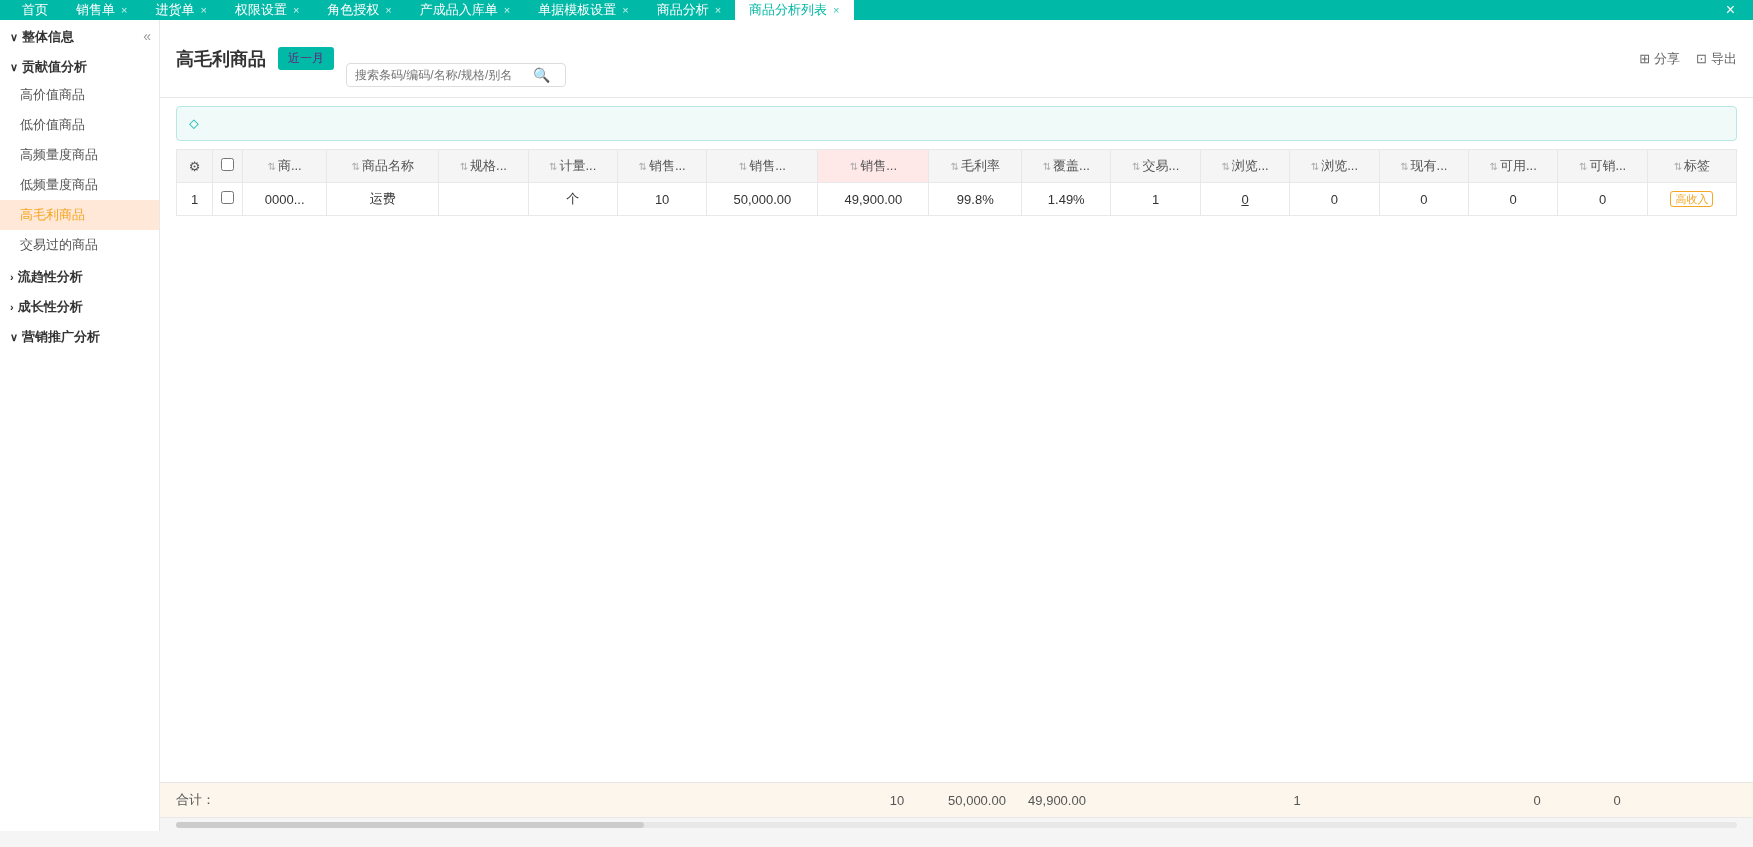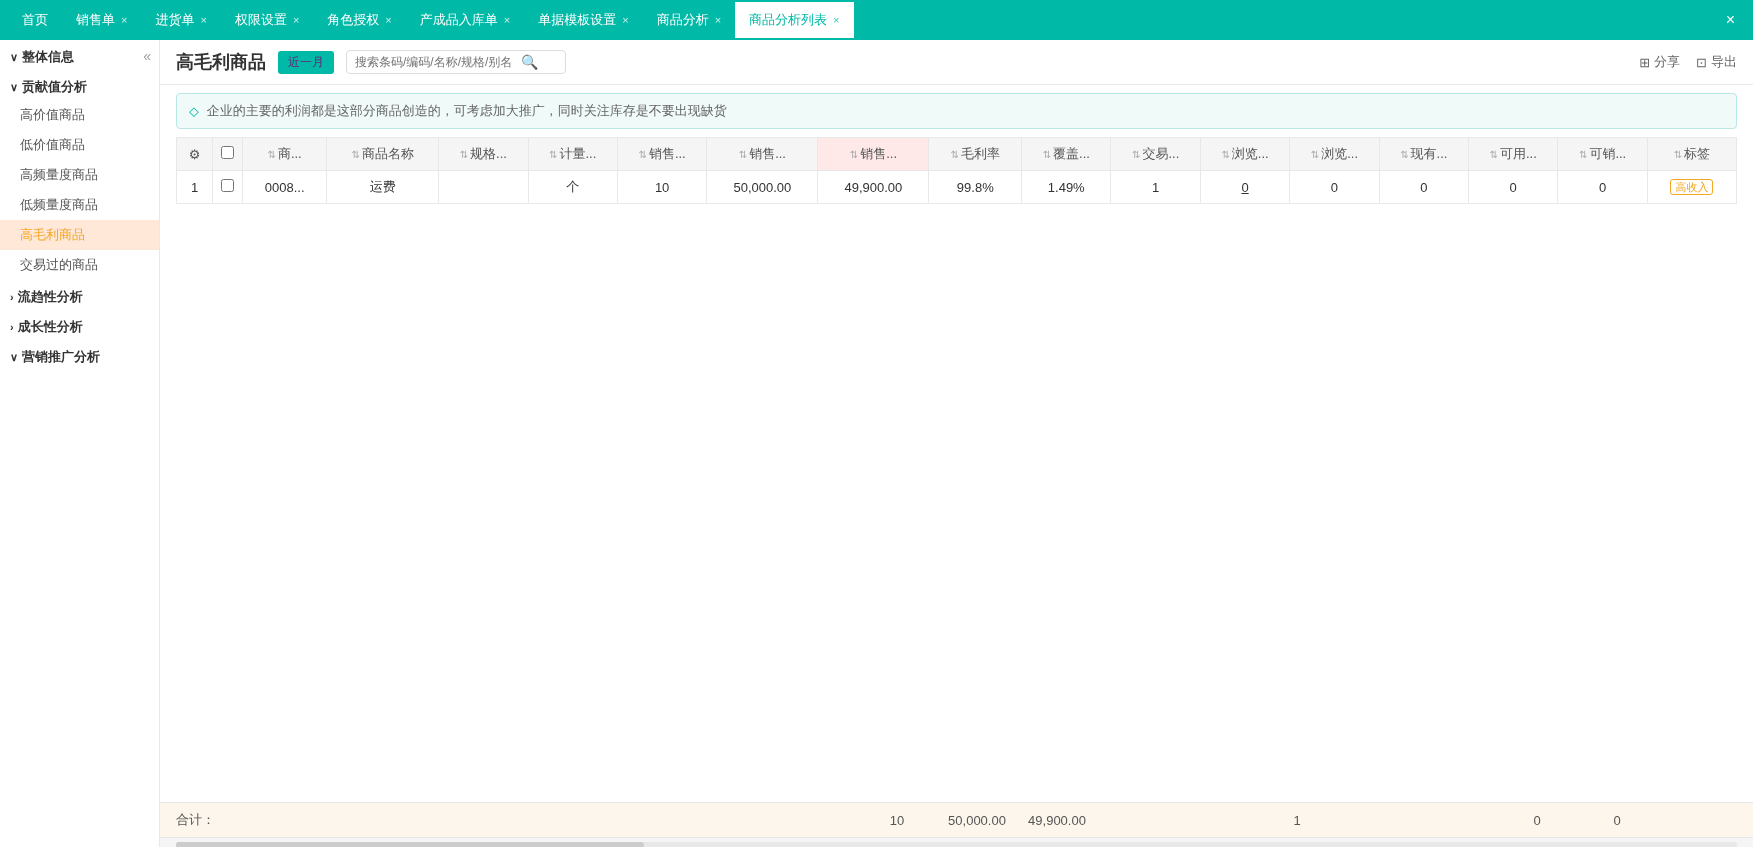--- a/index.html
+++ b/index.html
@@ -1,21 +1,21 @@
 <!DOCTYPE html>
 <html><head>
   <meta charset="utf-8">
   <style>
     * { box-sizing: border-box; margin: 0; padding: 0; font-family: 'Microsoft YaHei', '微软雅黑', Arial, sans-serif; font-size: 13px; }
     body { background: #f5f5f5; overflow: hidden; width: 1753px; height: 847px; }
 
     
     .top-nav {
       background: #00b9a6;
-      height: 40px;
+      height: 20px;
       display: flex;
       align-items: center;
       padding: 0 8px;
       gap: 0;
     }
     .nav-tab {
       color: #fff;
       padding: 0 14px;
       height: 36px;
       display: flex;
@@ -109,23 +109,24 @@
       padding: 3px 10px;
       cursor: pointer;
       font-size: 12px;
     }
     .search-box {
       display: flex;
       align-items: center;
       border: 1px solid #ddd;
       border-radius: 4px;
       padding: 3px 8px;
-      gap: 6px;
+      gap: 18px;
       background: #fff;
       min-width: 220px;
+      margin-top: 33px;
     }
     .search-box input {
       border: none;
       outline: none;
       font-size: 12px;
       color: #999;
       background: transparent;
       min-width: 160px;
     }
     .search-icon { color: #999; font-size: 14px; }
@@ -341,21 +342,20 @@
         </div>
         <div class="action-btn">
           <span>⊡</span>
           <span>导出</span>
         </div>
       </div>
     </div>
 
     <div class="notice-bar">
       <span class="notice-icon">⬦</span>
-      <span>企业的主要的利润都是这部分商品创造的，可考虑加大推广，同时关注库存是不要出现缺货</span>
     </div>
 
     <div class="table-wrapper">
       <table>
         <thead>
           <tr>
             <th style="width:36px;">
               <div class="col-label">
                   <span>⚙</span>
                 </div>
@@ -458,21 +458,21 @@
                 <span style="color:#aaa;font-size:10px;">⇅</span>
                 <span>标签</span>
               </div>
             </th>
           </tr>
         </thead>
         <tbody>
           <tr>
             <td>1</td>
             <td><input type="checkbox" style=""></td>
-            <td>0008...</td>
+            <td>0000...</td>
             <td>运费</td>
             <td></td>
             <td>个</td>
             <td>10</td>
             <td>50,000.00</td>
             <td>49,900.00</td>
             <td>99.8%</td>
             <td>1.49%</td>
             <td>1</td>
             <td><span class="link-underline">0</span></td>

